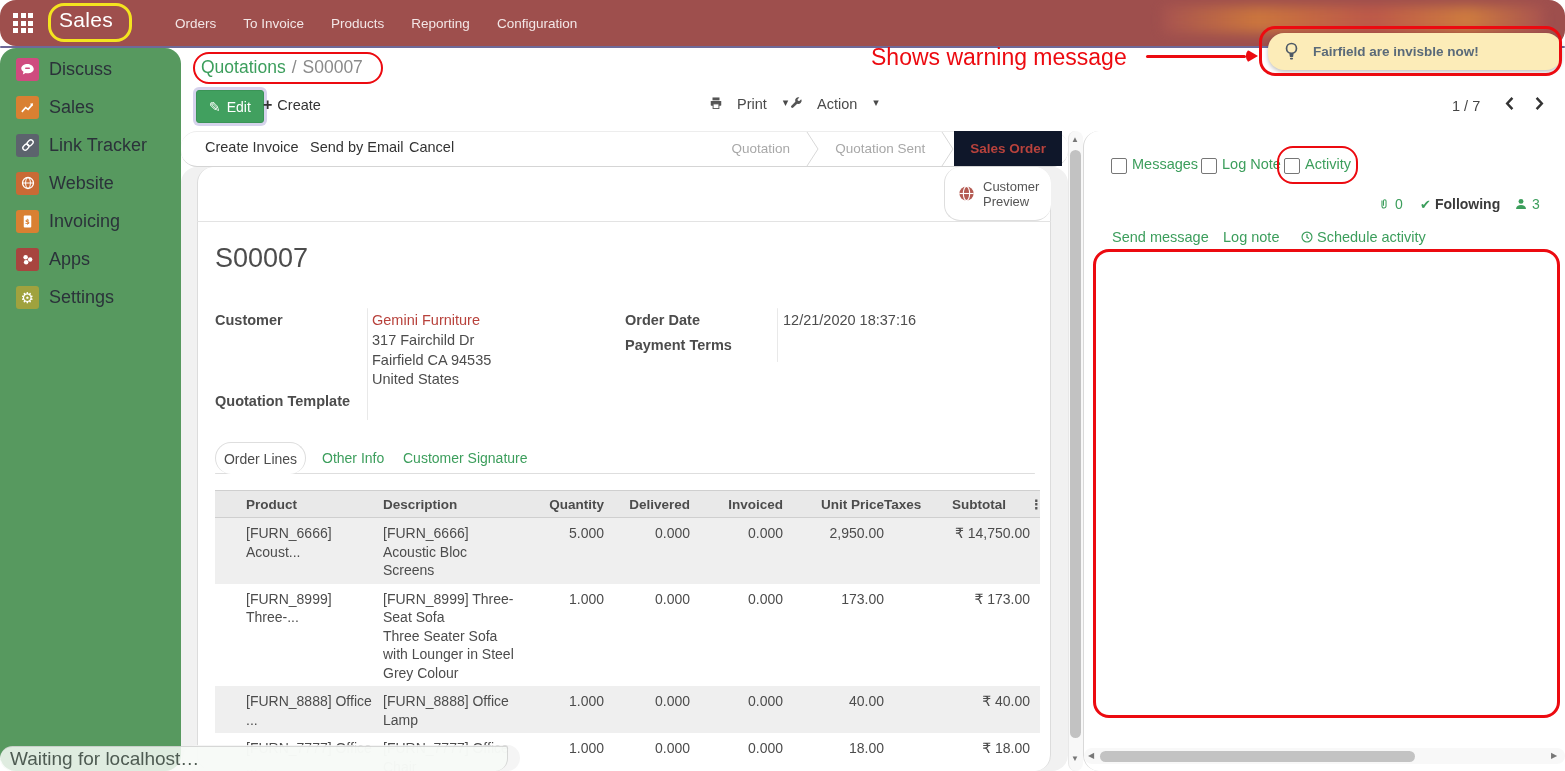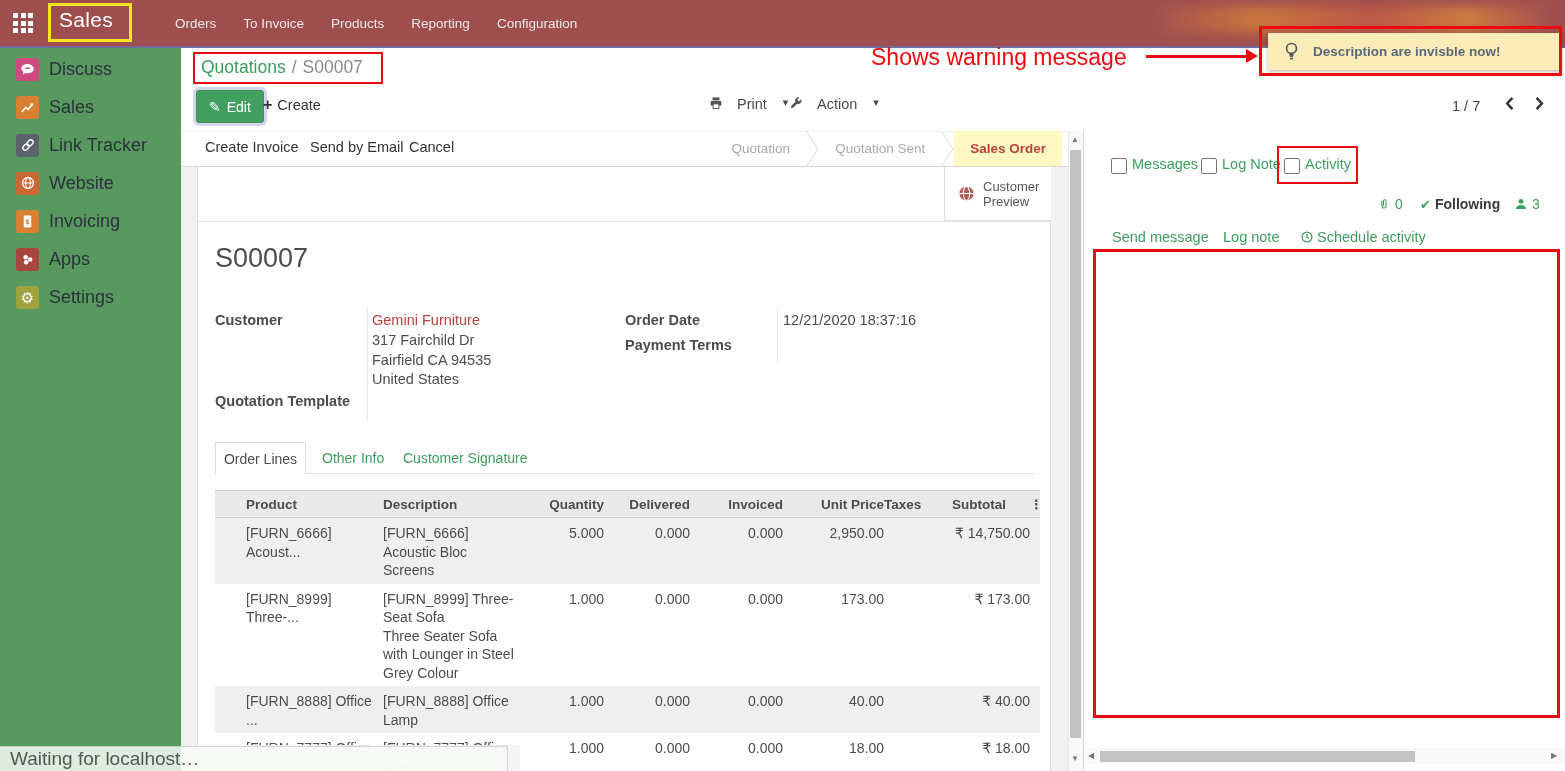--- a/index.html
+++ b/index.html
@@ -1,21 +1,21 @@
 <!DOCTYPE html>
 <html><head>
 <meta charset="utf-8">
 <style>
   html,body{margin:0;padding:0;}
   body{
     width:1565px;height:771px;position:relative;overflow:hidden;
     background:#ffffff;font-family:"Liberation Sans","DejaVu Sans",sans-serif;
     color:#4c4c4c;-webkit-font-smoothing:antialiased;
   }
-  .abs{position:absolute;}
+  .abs{position:absolute;border-radius:16px;}
 
   
   .topbar{left:0;top:0;width:1565px;height:46px;background:#9e4f4d;}
   .grid-icon{left:13px;top:13px;width:20px;height:20px;display:grid;
     grid-template-columns:repeat(3,5px);grid-template-rows:repeat(3,5px);gap:2.5px;}
   .grid-icon span{background:#fff;width:5px;height:5px;}
   .app-title{left:59px;top:8px;font-size:21px;color:#fff;letter-spacing:.3px;}
   .topnav{left:175px;top:0;height:46px;display:flex;align-items:center;gap:27px;}
   .topnav .item{color:#f3e6e6;font-size:13.5px;cursor:pointer;}
   .redact-blur{left:1162px;top:6px;width:382px;height:27px;border-radius:4px;opacity:.9;
@@ -51,21 +51,21 @@
   .pager-value{left:1452px;top:98px;font-size:14.5px;color:#444;}
   .pager-prev{left:1502px;top:95px;cursor:pointer;} .pager-next{left:1530px;top:95px;cursor:pointer;}
 
   
   .statusbar{left:181px;top:131px;width:887px;height:36px;background:#fff;box-sizing:border-box;
     border-top:1px solid #ededed;border-bottom:1px solid #d5d5d5;}
   .sb-btn{top:139px;font-size:14.5px;color:#333;cursor:pointer;}
   .sb-btn1{left:205px;} .sb-btn2{left:310px;} .sb-btn3{left:409px;}
   .pipeline{right:503px;top:131px;height:35px;display:flex;align-items:stretch;}
   .stage{display:flex;align-items:center;padding:0 16px;font-size:13.5px;color:#a8a8a8;cursor:pointer;}
-  .stage.active{background:#fef9c3;color:#b8423c;font-weight:bold;}
+  .stage.active{background:#0f172a;color:#b8423c;font-weight:bold;}
   .stage-sep{display:flex;align-items:center;}
 
   
   .form-bg{left:181px;top:167px;width:887px;height:604px;background:#f1f1f1;}
   .sheet{left:197px;top:167px;width:854px;height:604px;background:#fff;
     border-left:1px solid #dcdcdc;border-right:1px solid #dcdcdc;box-sizing:border-box;}
   .sheet-divider{left:197px;top:221px;width:854px;height:1px;background:#e3e3e3;}
   .preview-btn{left:944px;top:167px;width:107px;height:54px;box-sizing:border-box;
     border-left:1px solid #dedede;border-bottom:1px solid #dedede;background:#fff;
     display:flex;align-items:center;gap:7px;padding-left:12px;cursor:pointer;}
@@ -455,21 +455,21 @@
 <span class="abs scroll-glyph hs-left">◀</span>
 <div class="abs hs-thumb"></div>
 <span class="abs scroll-glyph hs-right">▶</span>
 
 <div class="abs warn-tooltip">
   <svg width="17" height="22" viewBox="0 0 24 30">
     <circle cx="12" cy="10" r="7" fill="none" stroke="#4d5966" stroke-width="2.4"></circle>
     <path d="M9 17.5h6l-.8 4.5h-4.4z" fill="#4d5966"></path>
     <rect x="9.8" y="23" width="4.4" height="2.6" rx="1.3" fill="#4d5966"></rect>
   </svg>
-  <span class="txt">Description are invisble now!</span>
+  <span class="txt">Fairfield are invisble now!</span>
 </div>
 
 <div class="abs ann-box-yellow"></div>
 <div class="abs ann-red ann-box-breadcrumb"></div>
 <div class="abs ann-red ann-box-tooltip"></div>
 <div class="abs ann-red ann-box-activity"></div>
 <div class="abs ann-red ann-box-chatter"></div>
 <div class="abs ann-label">Shows warning message</div>
 <div class="abs ann-arrow-line"></div>
 <div class="abs ann-arrow-head"></div>

